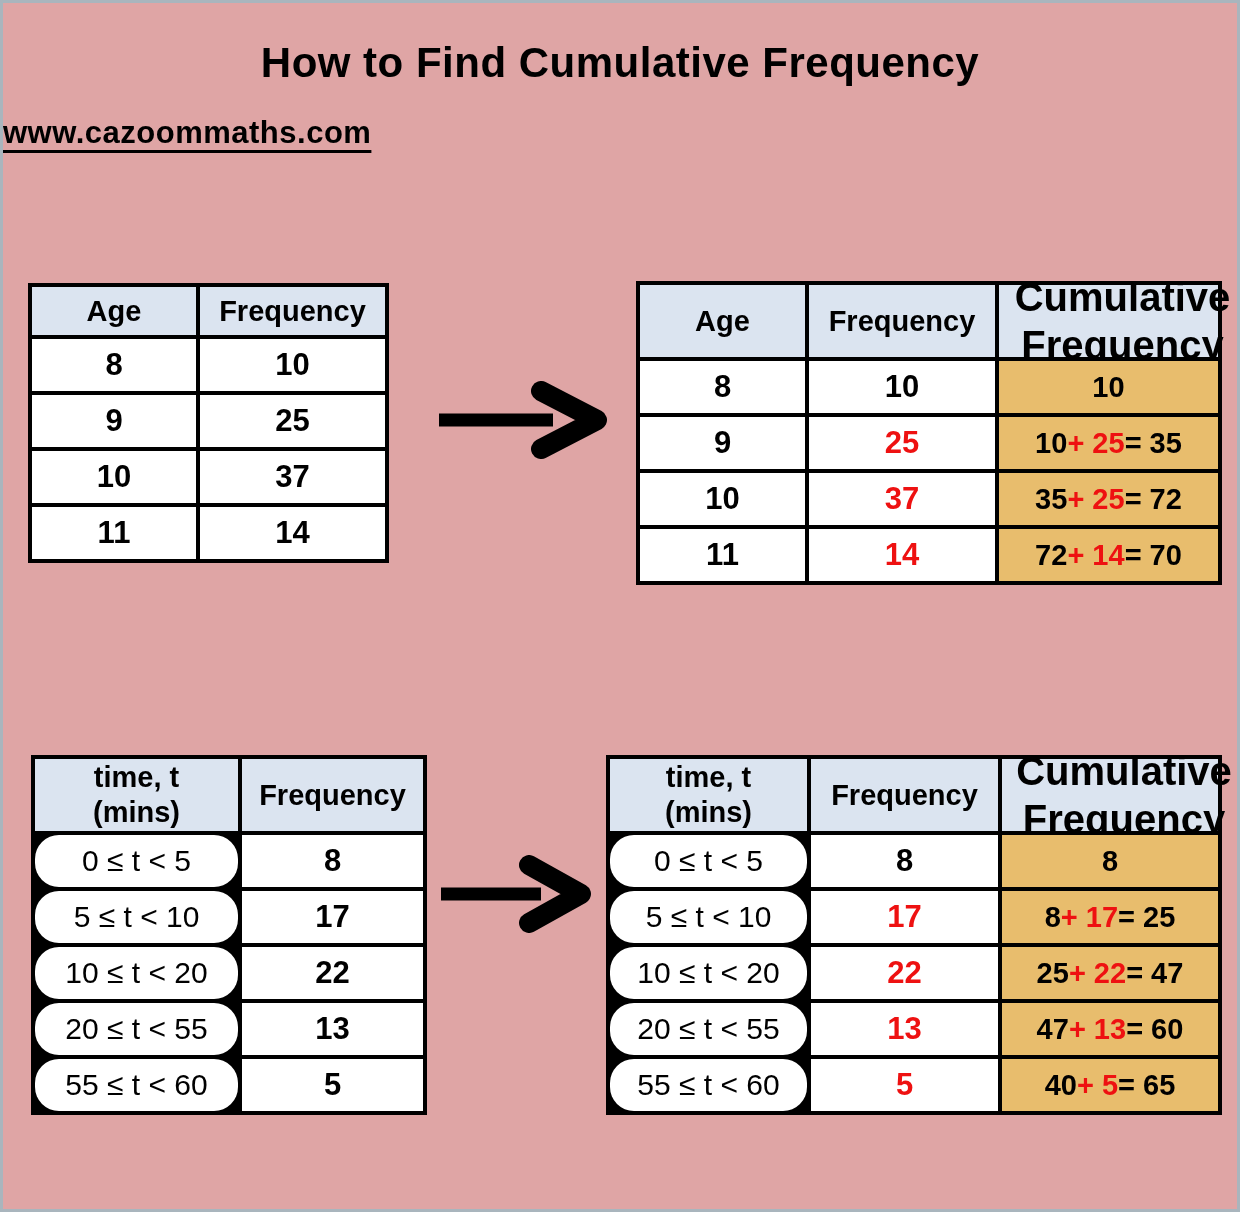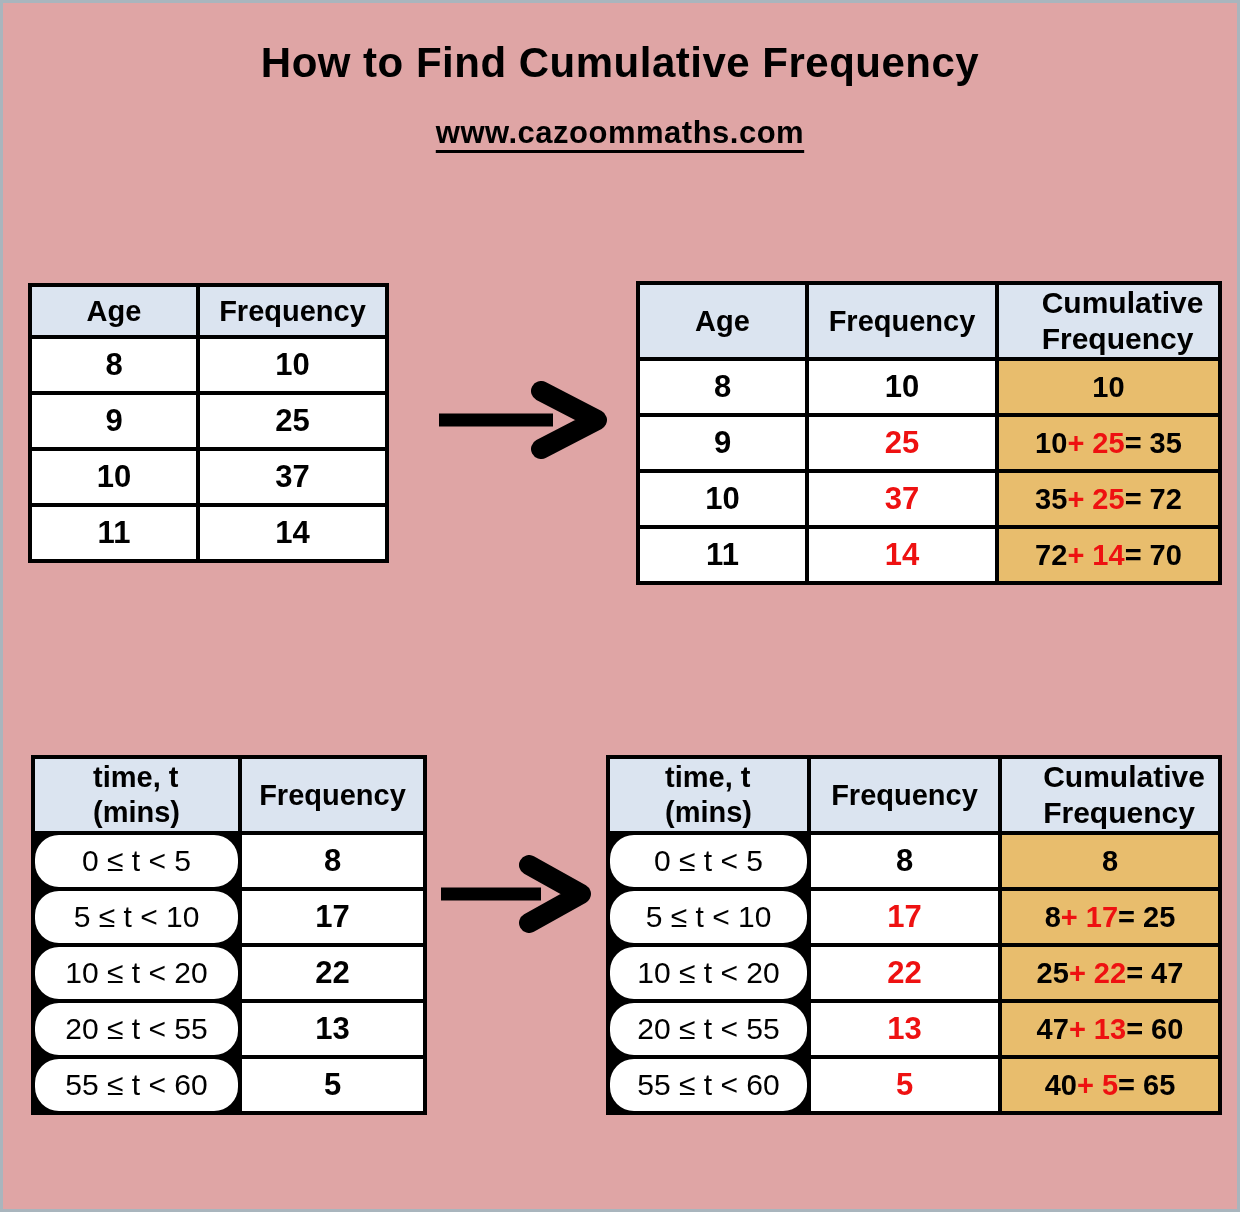--- a/index.html
+++ b/index.html
@@ -12,35 +12,35 @@
     font-family:"Liberation Sans",sans-serif;
     color:var(--text-black,#000);
     overflow:hidden;
   }
   .title{
     position:absolute;top:36px;left:0;right:0;
     text-align:center;font-size:42px;font-weight:bold;letter-spacing:.5px;
   }
   .site{
     position:absolute;top:112px;left:0;right:0;
-    text-align:center;font-size:31px;font-weight:bold;letter-spacing:.5px;
+    font-size:31px;font-weight:bold;letter-spacing:.5px;
     text-decoration:underline;text-decoration-thickness:3px;text-underline-offset:7px;
   }
   
   .tbl{
     position:absolute;display:grid;
     background:#000;padding:4px;gap:4px;
     box-sizing:content-box;
   }
   .cell{
     background:#fff;display:flex;align-items:center;justify-content:center;
-    text-align:left;font-size:31px;font-weight:bold;line-height:1.2;
+    text-align:center;font-size:31px;font-weight:bold;line-height:1.2;
   }
   .cell.th{background:var(--table-header-blue,#dbe4f0);font-size:29px;white-space:pre-line;}
-  .cell.cumh{font-size:30px;padding-left:28px;}
+  .cell.cumh{font-size:40px;padding-left:28px;}
   .cell.cum{background:var(--highlight-orange,#e8bd6d);font-size:29px;}
   .cell.range{font-weight:normal;font-size:30px;border-radius:24px;}
   .red{color:var(--accent-red,#ee1111);}
   .t-age-simple{left:25px;top:280px;grid-template-columns:164px 185px;grid-template-rows:48px repeat(4,52px);}
   .t-age-cum{left:633px;top:278px;grid-template-columns:165px 186px 219px;grid-template-rows:72px repeat(4,52px);}
   .t-time-simple{left:28px;top:752px;grid-template-columns:203px 181px;grid-template-rows:72px repeat(5,52px);}
   .t-time-cum{left:603px;top:752px;grid-template-columns:197px 187px 216px;grid-template-rows:72px repeat(5,52px);}
   .arrow{position:absolute;}
   .arrow-top{left:428px;top:378px;}
   .arrow-bottom{left:430px;top:852px;}

